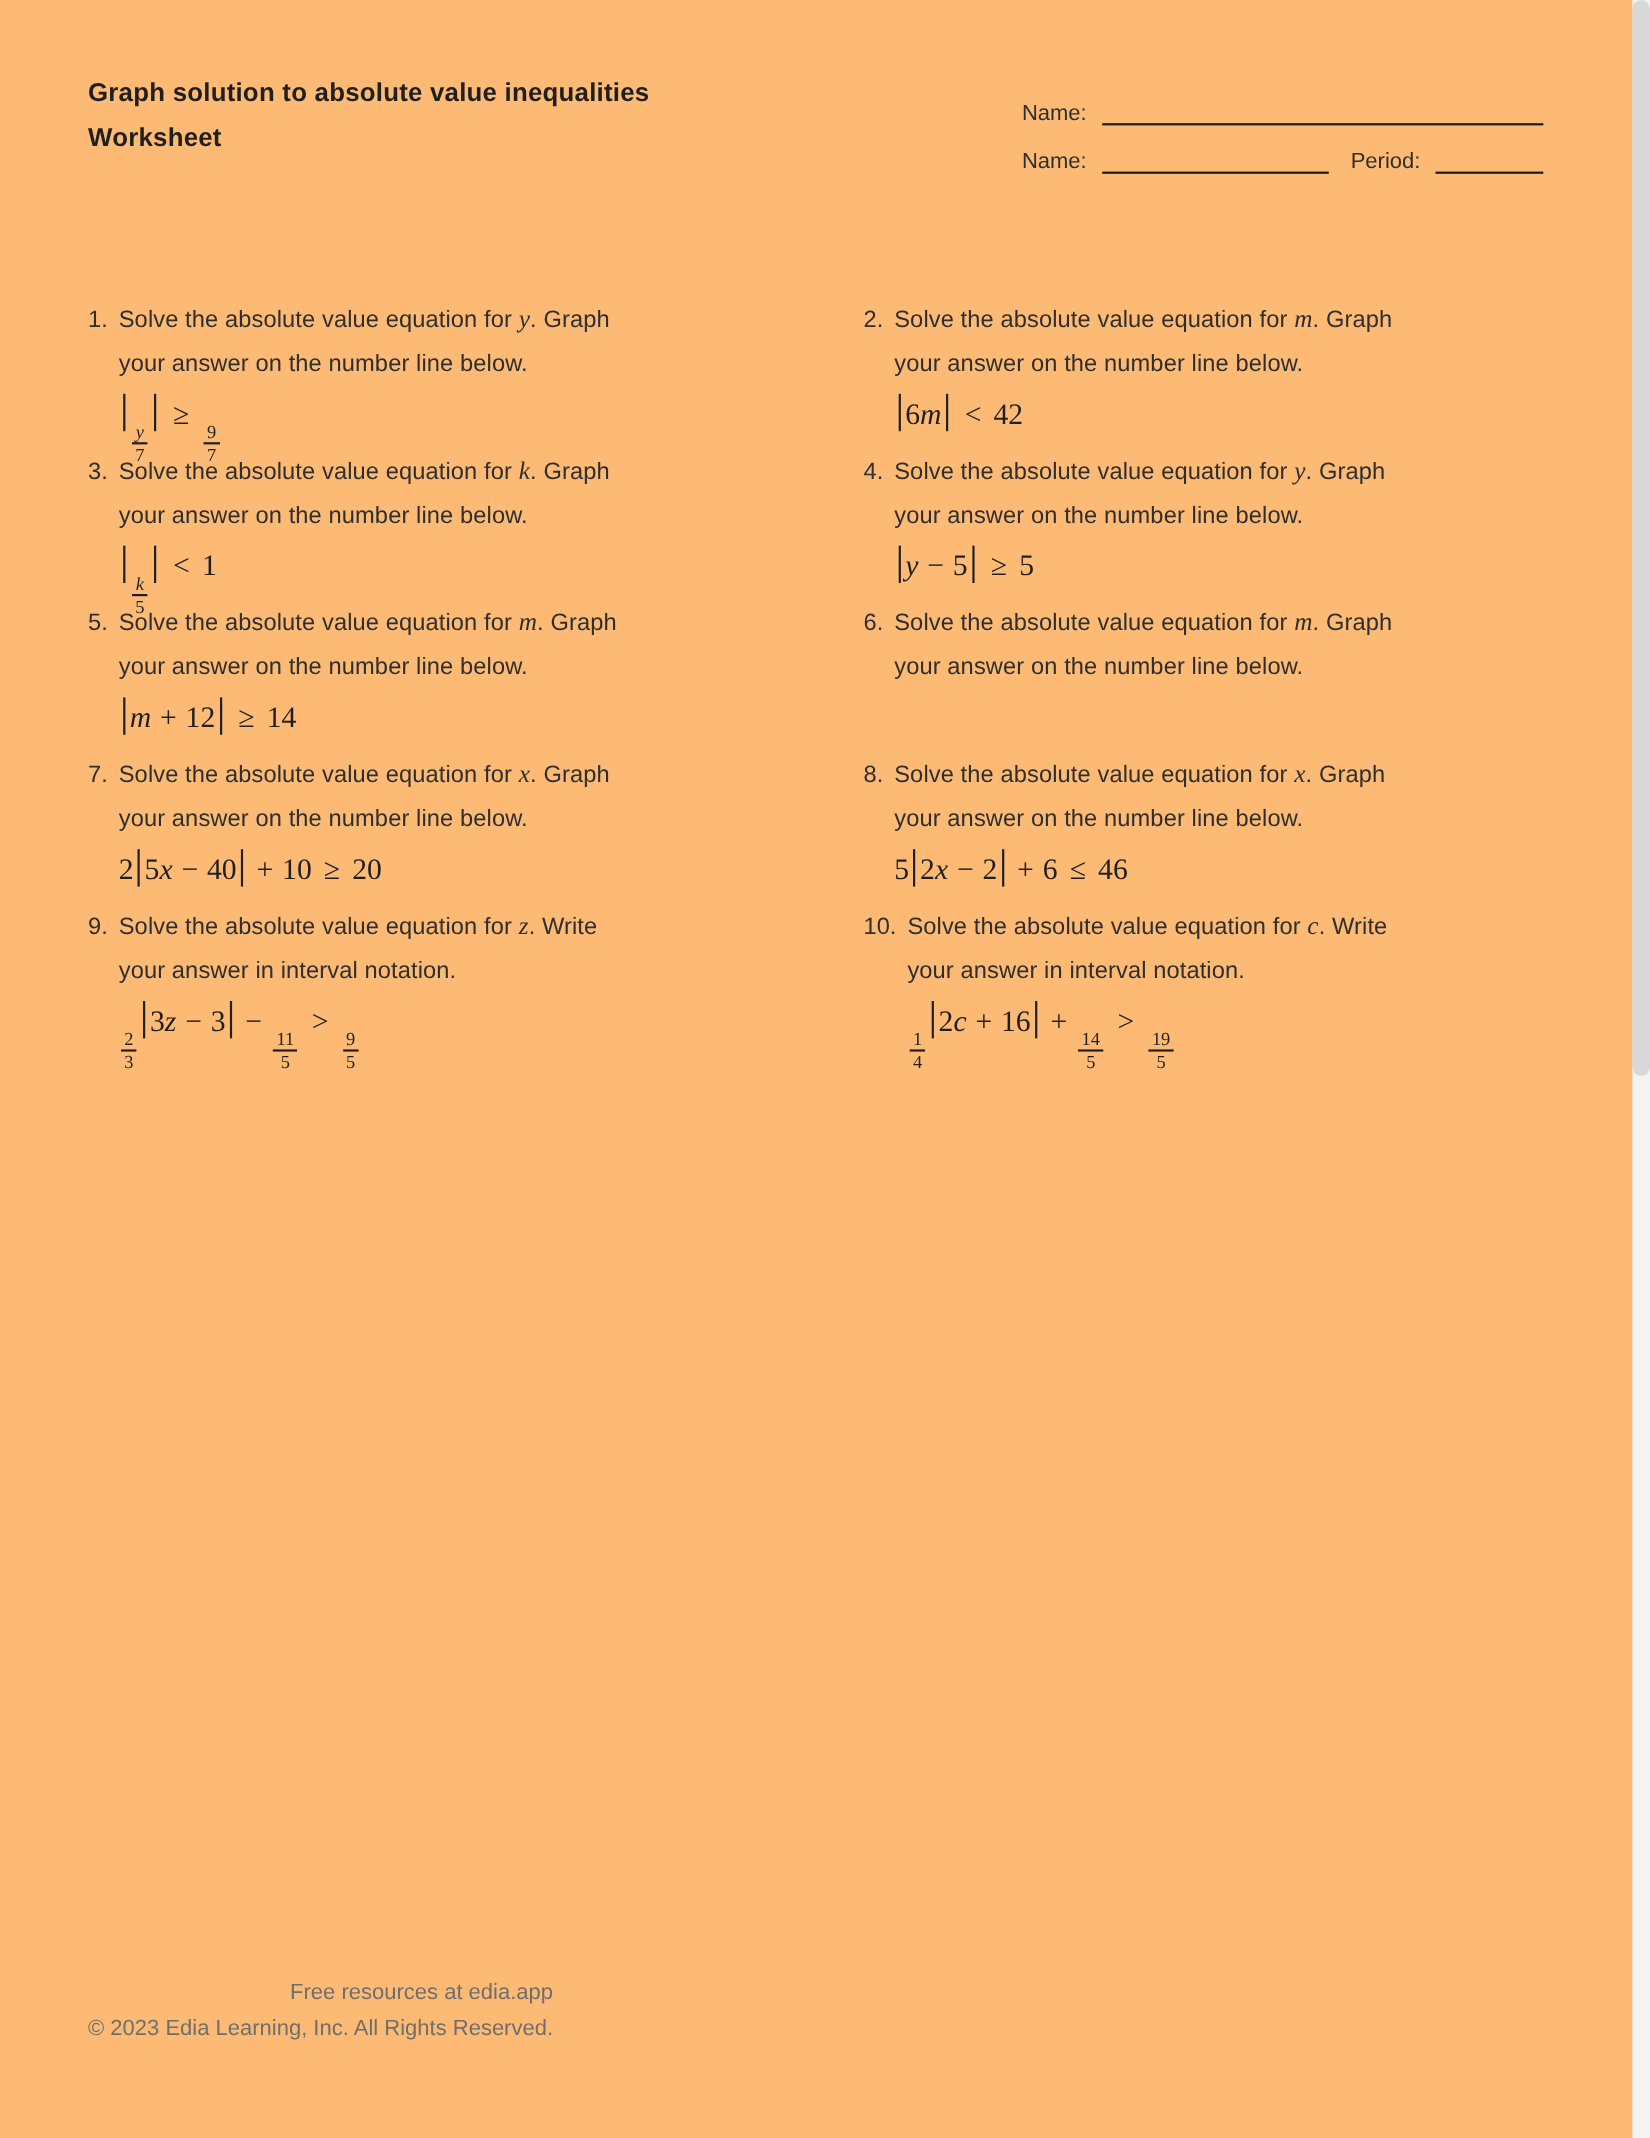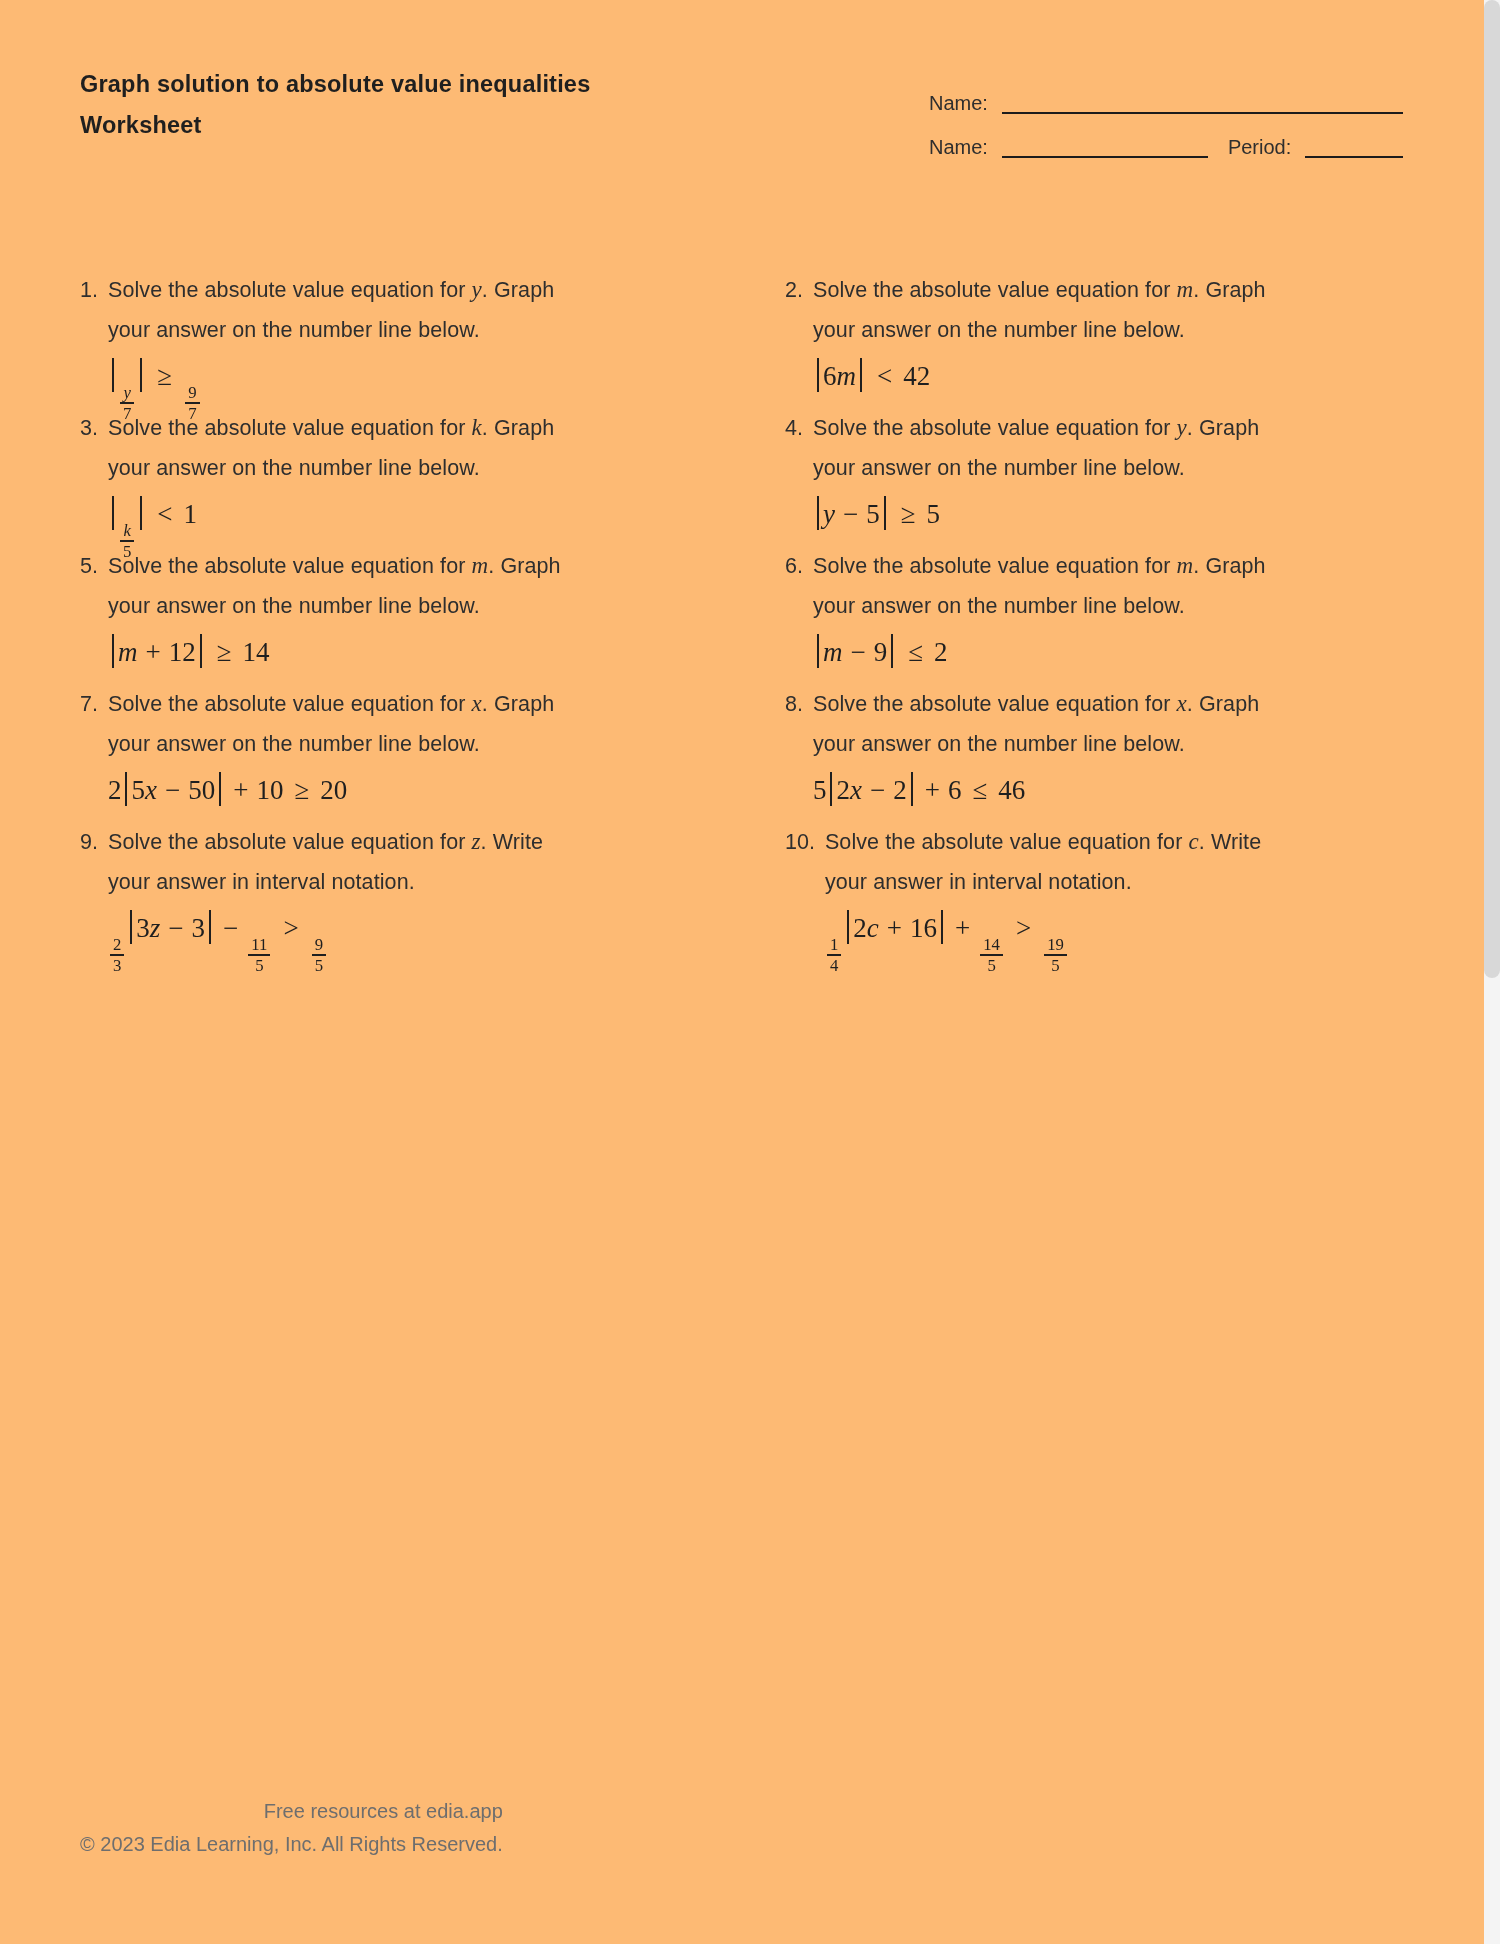--- a/index.html
+++ b/index.html
@@ -123,29 +123,28 @@
       <div class="pbody">
         <div class="ptext"><span>Solve the absolute value equation for </span><span class="mvar">m</span><span>. Graph</span><br><span>your answer on the number line below.</span></div>
         <div class="equation"><span class="eq-bar"></span><span class="itv">m</span><span class="bin">+</span><span>12</span><span class="eq-bar"></span><span class="rel">≥</span><span>14</span></div>
       </div>
     </div>
 
     <div class="problem">
       <span class="pnum">6.</span>
       <div class="pbody">
         <div class="ptext"><span>Solve the absolute value equation for </span><span class="mvar">m</span><span>. Graph</span><br><span>your answer on the number line below.</span></div>
-        <div class="equation"><span class="eq-bar"></span><span class="itv">m</span><span class="bin">−</span><span>9</span><span class="eq-bar"></span><span class="rel">≤</span><span>2</span></div>
       </div>
     </div>
 
     <div class="problem">
       <span class="pnum">7.</span>
       <div class="pbody">
         <div class="ptext"><span>Solve the absolute value equation for </span><span class="mvar">x</span><span>. Graph</span><br><span>your answer on the number line below.</span></div>
-        <div class="equation"><span>2</span><span class="eq-bar"></span><span>5</span><span class="itv">x</span><span class="bin">−</span><span>50</span><span class="eq-bar"></span><span class="bin">+</span><span>10</span><span class="rel">≥</span><span>20</span></div>
+        <div class="equation"><span>2</span><span class="eq-bar"></span><span>5</span><span class="itv">x</span><span class="bin">−</span><span>40</span><span class="eq-bar"></span><span class="bin">+</span><span>10</span><span class="rel">≥</span><span>20</span></div>
       </div>
     </div>
 
     <div class="problem">
       <span class="pnum">8.</span>
       <div class="pbody">
         <div class="ptext"><span>Solve the absolute value equation for </span><span class="mvar">x</span><span>. Graph</span><br><span>your answer on the number line below.</span></div>
         <div class="equation"><span>5</span><span class="eq-bar"></span><span>2</span><span class="itv">x</span><span class="bin">−</span><span>2</span><span class="eq-bar"></span><span class="bin">+</span><span>6</span><span class="rel">≤</span><span>46</span></div>
       </div>
     </div>

